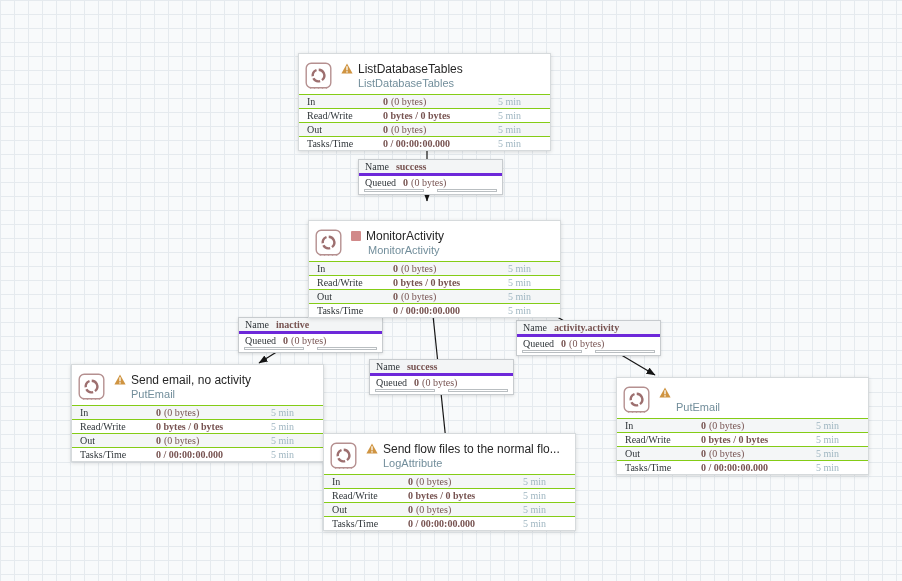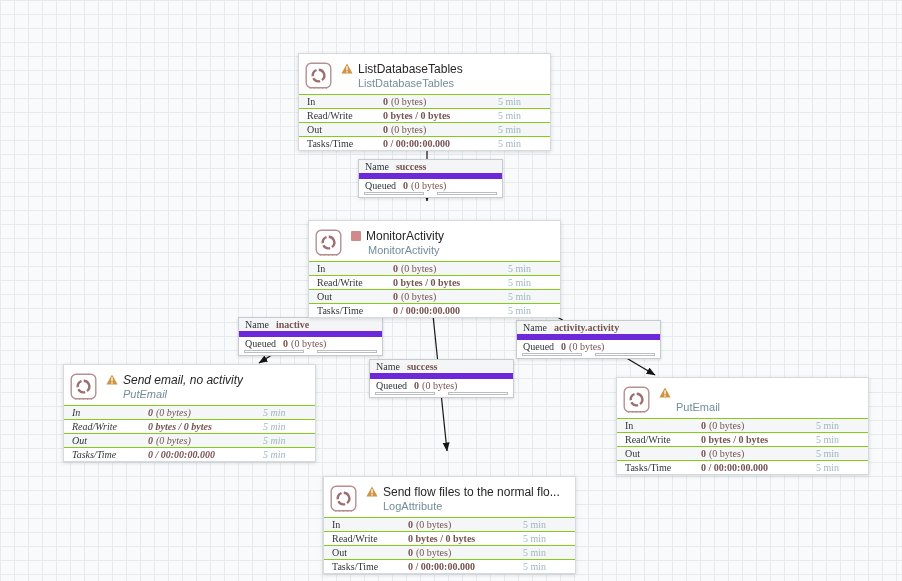--- a/index.html
+++ b/index.html
@@ -47,21 +47,21 @@
   .stat-value .rest{margin-left:3px;font-weight:normal;}
   .stat-time{flex:0 0 44px;text-align:left;color:#9fb6c1;}
 
   
   .conn-label{
     position:absolute;width:145px;z-index:2;background:#fff;
     border:1px solid #c7cbce;box-shadow:0 1px 3px rgba(0,0,0,.13);
     font-family:"Liberation Serif",serif;font-size:10px;box-sizing:border-box;
   }
   .conn-row{display:flex;align-items:center;height:13px;padding:0 6px;}
-  .conn-row.name-row{background:#f3f5f6;border-bottom:6px solid #6d28d9;}
+  .conn-row.name-row{background:#f3f5f6;border-bottom:3px solid #6d28d9;}
   .conn-key{color:#30363a;margin-right:7px;}
   .conn-val{color:#775351;font-weight:bold;white-space:nowrap;}
   .conn-val .rest{margin-left:3px;font-weight:normal;}
   .conn-bars{display:flex;justify-content:space-between;padding:0 5px 2px 5px;}
   .conn-bars .bar{display:inline-block;width:60px;height:3px;background:#fff;border:1px solid #b9bec1;box-sizing:border-box;}
 </style>
 </head>
 <body>
 
 <div class="canvas" id="canvas">
@@ -238,21 +238,21 @@
   </div>
 
   <div class="stat-row">
     <span class="stat-label">Tasks/Time</span>
     <span class="stat-value"><b>0 / 00:00:00.000</b><span class="rest"></span></span>
     <span class="stat-time">5 min</span>
   </div>
 </div>
   </div>
 
-  <div class="proc" data-status="warning" style="left: 63px; top: 364px; font-style: italic;">
+  <div class="proc" data-status="warning" style="left: 71px; top: 364px;">
     <div class="proc-header">
       <span class="proc-icon">
         <svg width="27" height="27" viewBox="0 0 27 27">
           <rect x="1.2" y="1.2" width="24.6" height="24.6" rx="5" fill="#ffffff" stroke="#b59090" stroke-width="1.4"></rect>
           <circle cx="13.5" cy="13.5" r="5.8" fill="none" stroke="#9d6f6f" stroke-width="2.4" stroke-dasharray="7.6 2.2" transform="rotate(-25 13.5 13.5)"></circle>
           <g fill="#b59090">
             <circle cx="5.5" cy="25.9" r="0.8"></circle>
               <circle cx="9.5" cy="25.9" r="0.8"></circle>
             <circle cx="13.5" cy="25.9" r="0.8"></circle>
               <circle cx="17.5" cy="25.9" r="0.8"></circle>
@@ -295,21 +295,21 @@
   </div>
 
   <div class="stat-row">
     <span class="stat-label">Tasks/Time</span>
     <span class="stat-value"><b>0 / 00:00:00.000</b><span class="rest"></span></span>
     <span class="stat-time">5 min</span>
   </div>
 </div>
   </div>
 
-  <div class="proc" data-status="warning" style="left: 323px; top: 476px;">
+  <div class="proc" data-status="warning" style="left: 323px; top: 433px;">
     <div class="proc-header">
       <span class="proc-icon">
         <svg width="27" height="27" viewBox="0 0 27 27">
           <rect x="1.2" y="1.2" width="24.6" height="24.6" rx="5" fill="#ffffff" stroke="#b59090" stroke-width="1.4"></rect>
           <circle cx="13.5" cy="13.5" r="5.8" fill="none" stroke="#9d6f6f" stroke-width="2.4" stroke-dasharray="7.6 2.2" transform="rotate(-25 13.5 13.5)"></circle>
           <g fill="#b59090">
             <circle cx="5.5" cy="25.9" r="0.8"></circle>
               <circle cx="9.5" cy="25.9" r="0.8"></circle>
             <circle cx="13.5" cy="25.9" r="0.8"></circle>
               <circle cx="17.5" cy="25.9" r="0.8"></circle>

